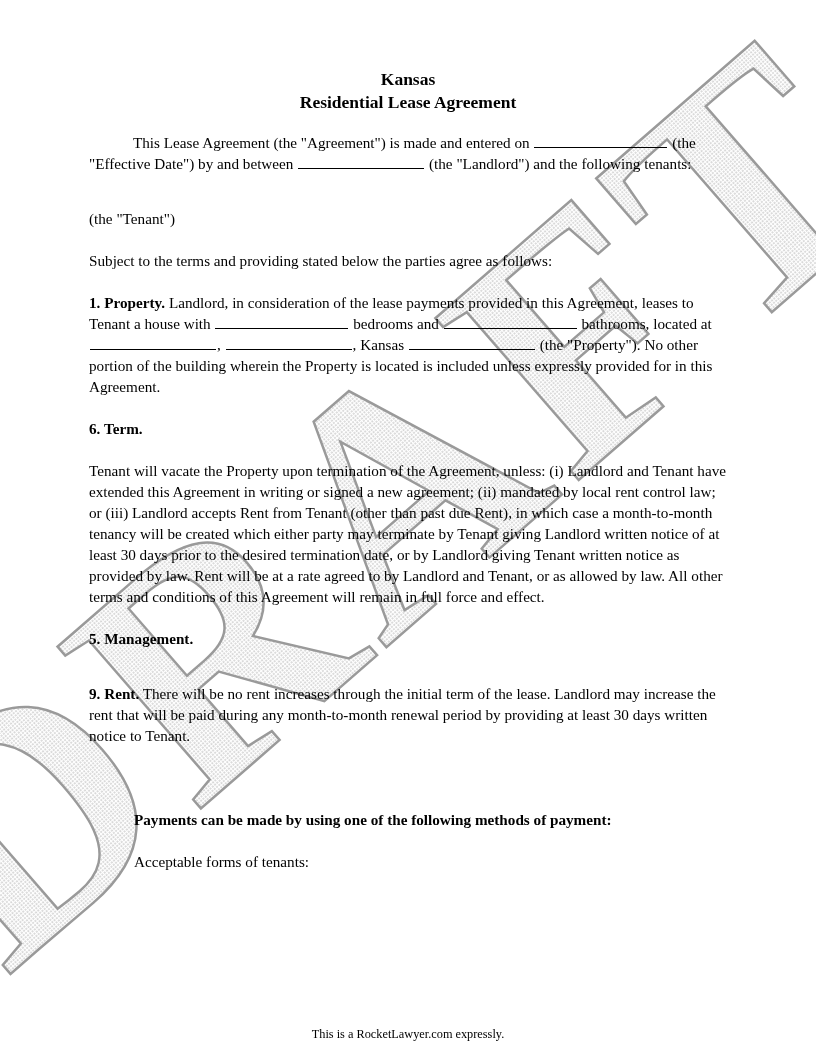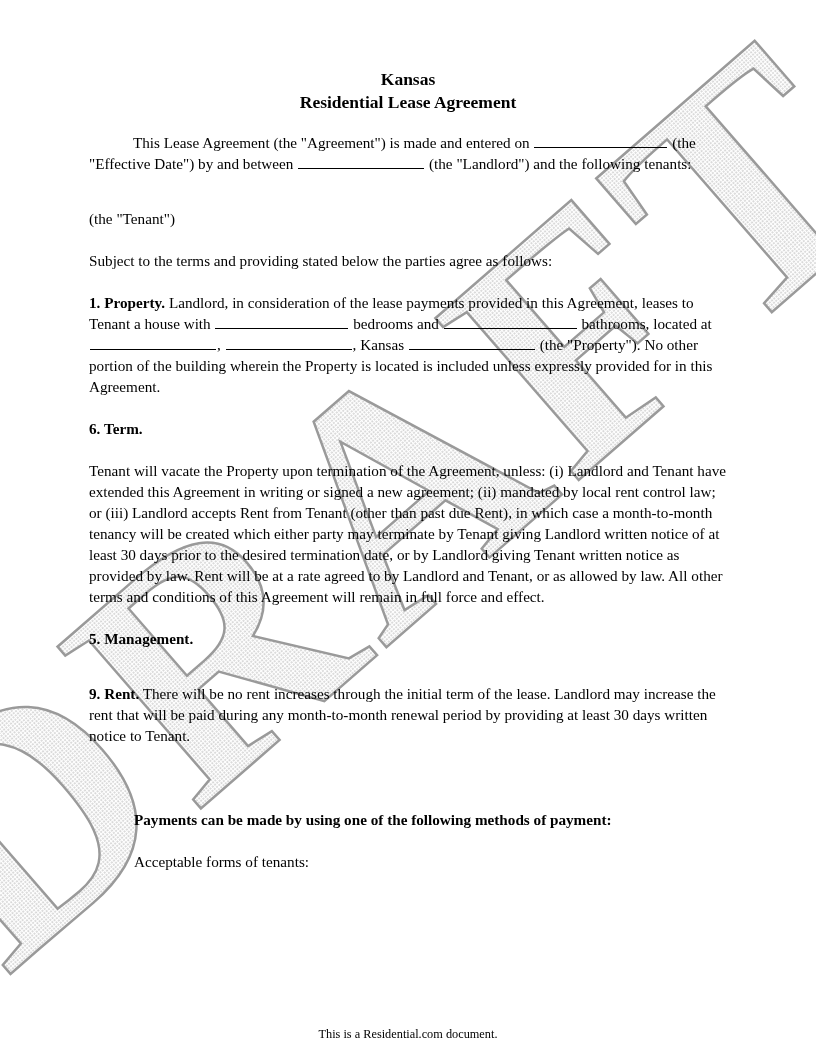--- a/index.html
+++ b/index.html
@@ -172,15 +172,15 @@
 
       <p class="para bold indent-block">Payments can be made by using one of the following methods of payment:</p>
 
       <p class="spacer-md"></p>
 
       <p class="para indent-block">Acceptable forms of tenants:</p>
 
     </div>
   </div>
 
-  <div class="footer">This is a Residential.com document.</div>
+  <div class="footer">This is a RocketLawyer.com expressly.</div>
 
 </div>
 
 </body></html>

